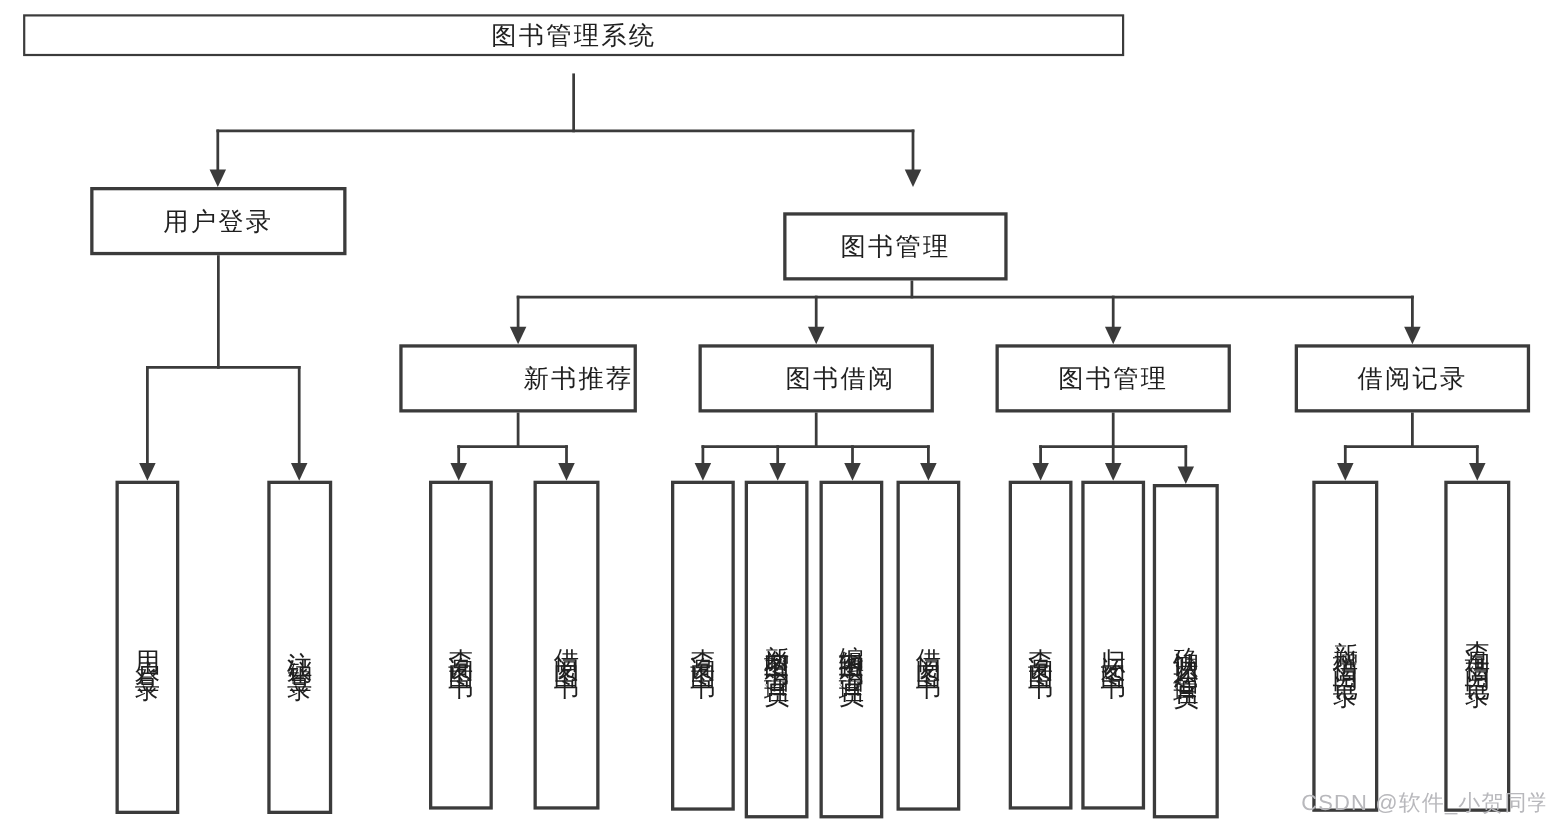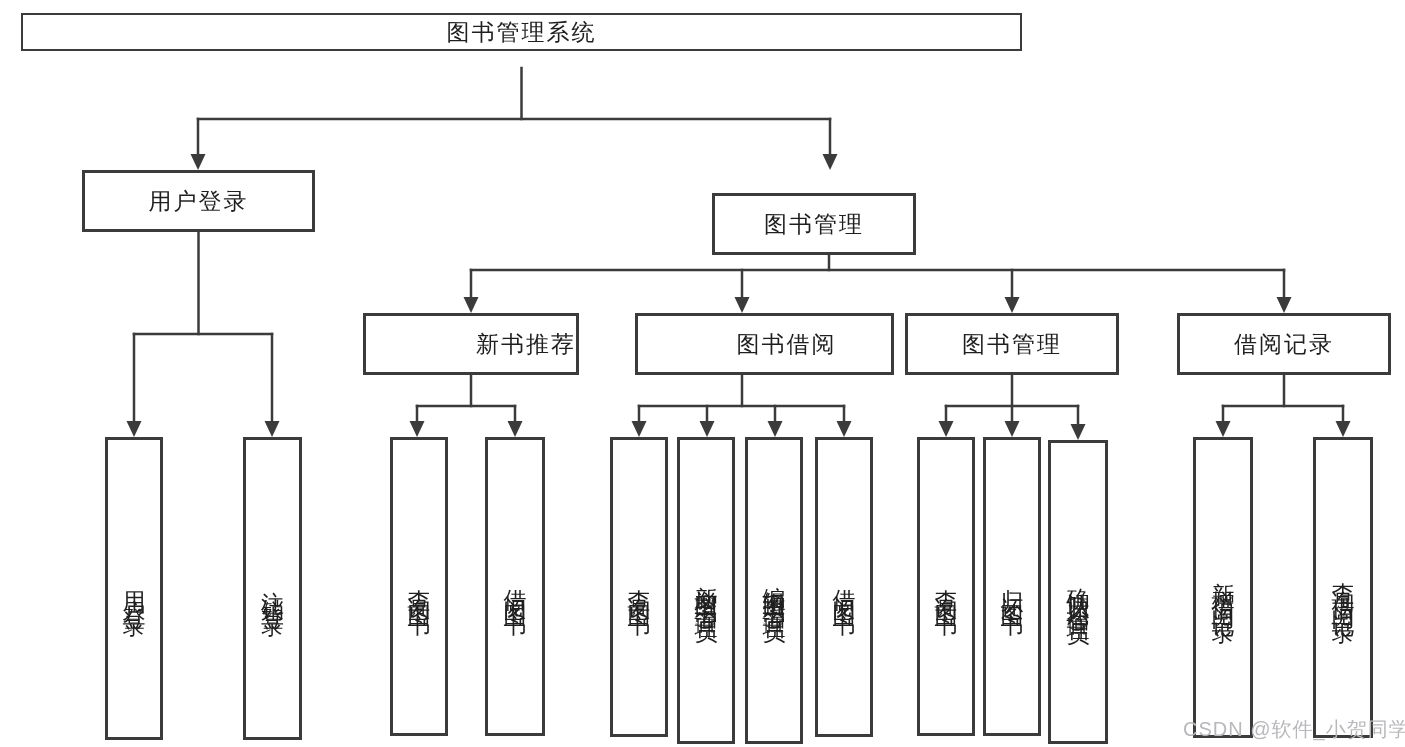--- a/index.html
+++ b/index.html
@@ -130,21 +130,21 @@
   <div class="box" style="left:82px; top:170px; width:233px; height:62px;">
     <span class="hlabel">用户登录</span>
   </div>
   <div class="box" style="left:712px; top:170px; width:204px; height:62px;margin-top:23px;">
     <span class="hlabel">图书管理</span>
   </div>
 
   <div class="box" style="left:363px; top:313px; width:216px; height:62px;justify-content:flex-end;">
     <span class="hlabel">新书推荐</span>
   </div>
-  <div class="box" style="left:635px; top:313px; width:259px; height:62px;padding-left:44px;">
+  <div class="box" style="left:635px; top:313px; width:214px; height:62px;padding-left:44px;">
     <span class="hlabel">图书借阅</span>
   </div>
   <div class="box" style="left:905px; top:313px; width:214px; height:62px;">
     <span class="hlabel">图书管理</span>
   </div>
   <div class="box" style="left:1177px; top:313px; width:214px; height:62px;">
     <span class="hlabel">借阅记录</span>
   </div>
 
   <div class="box" style="left:105px; top:437px; width:58px; height:303px;">

